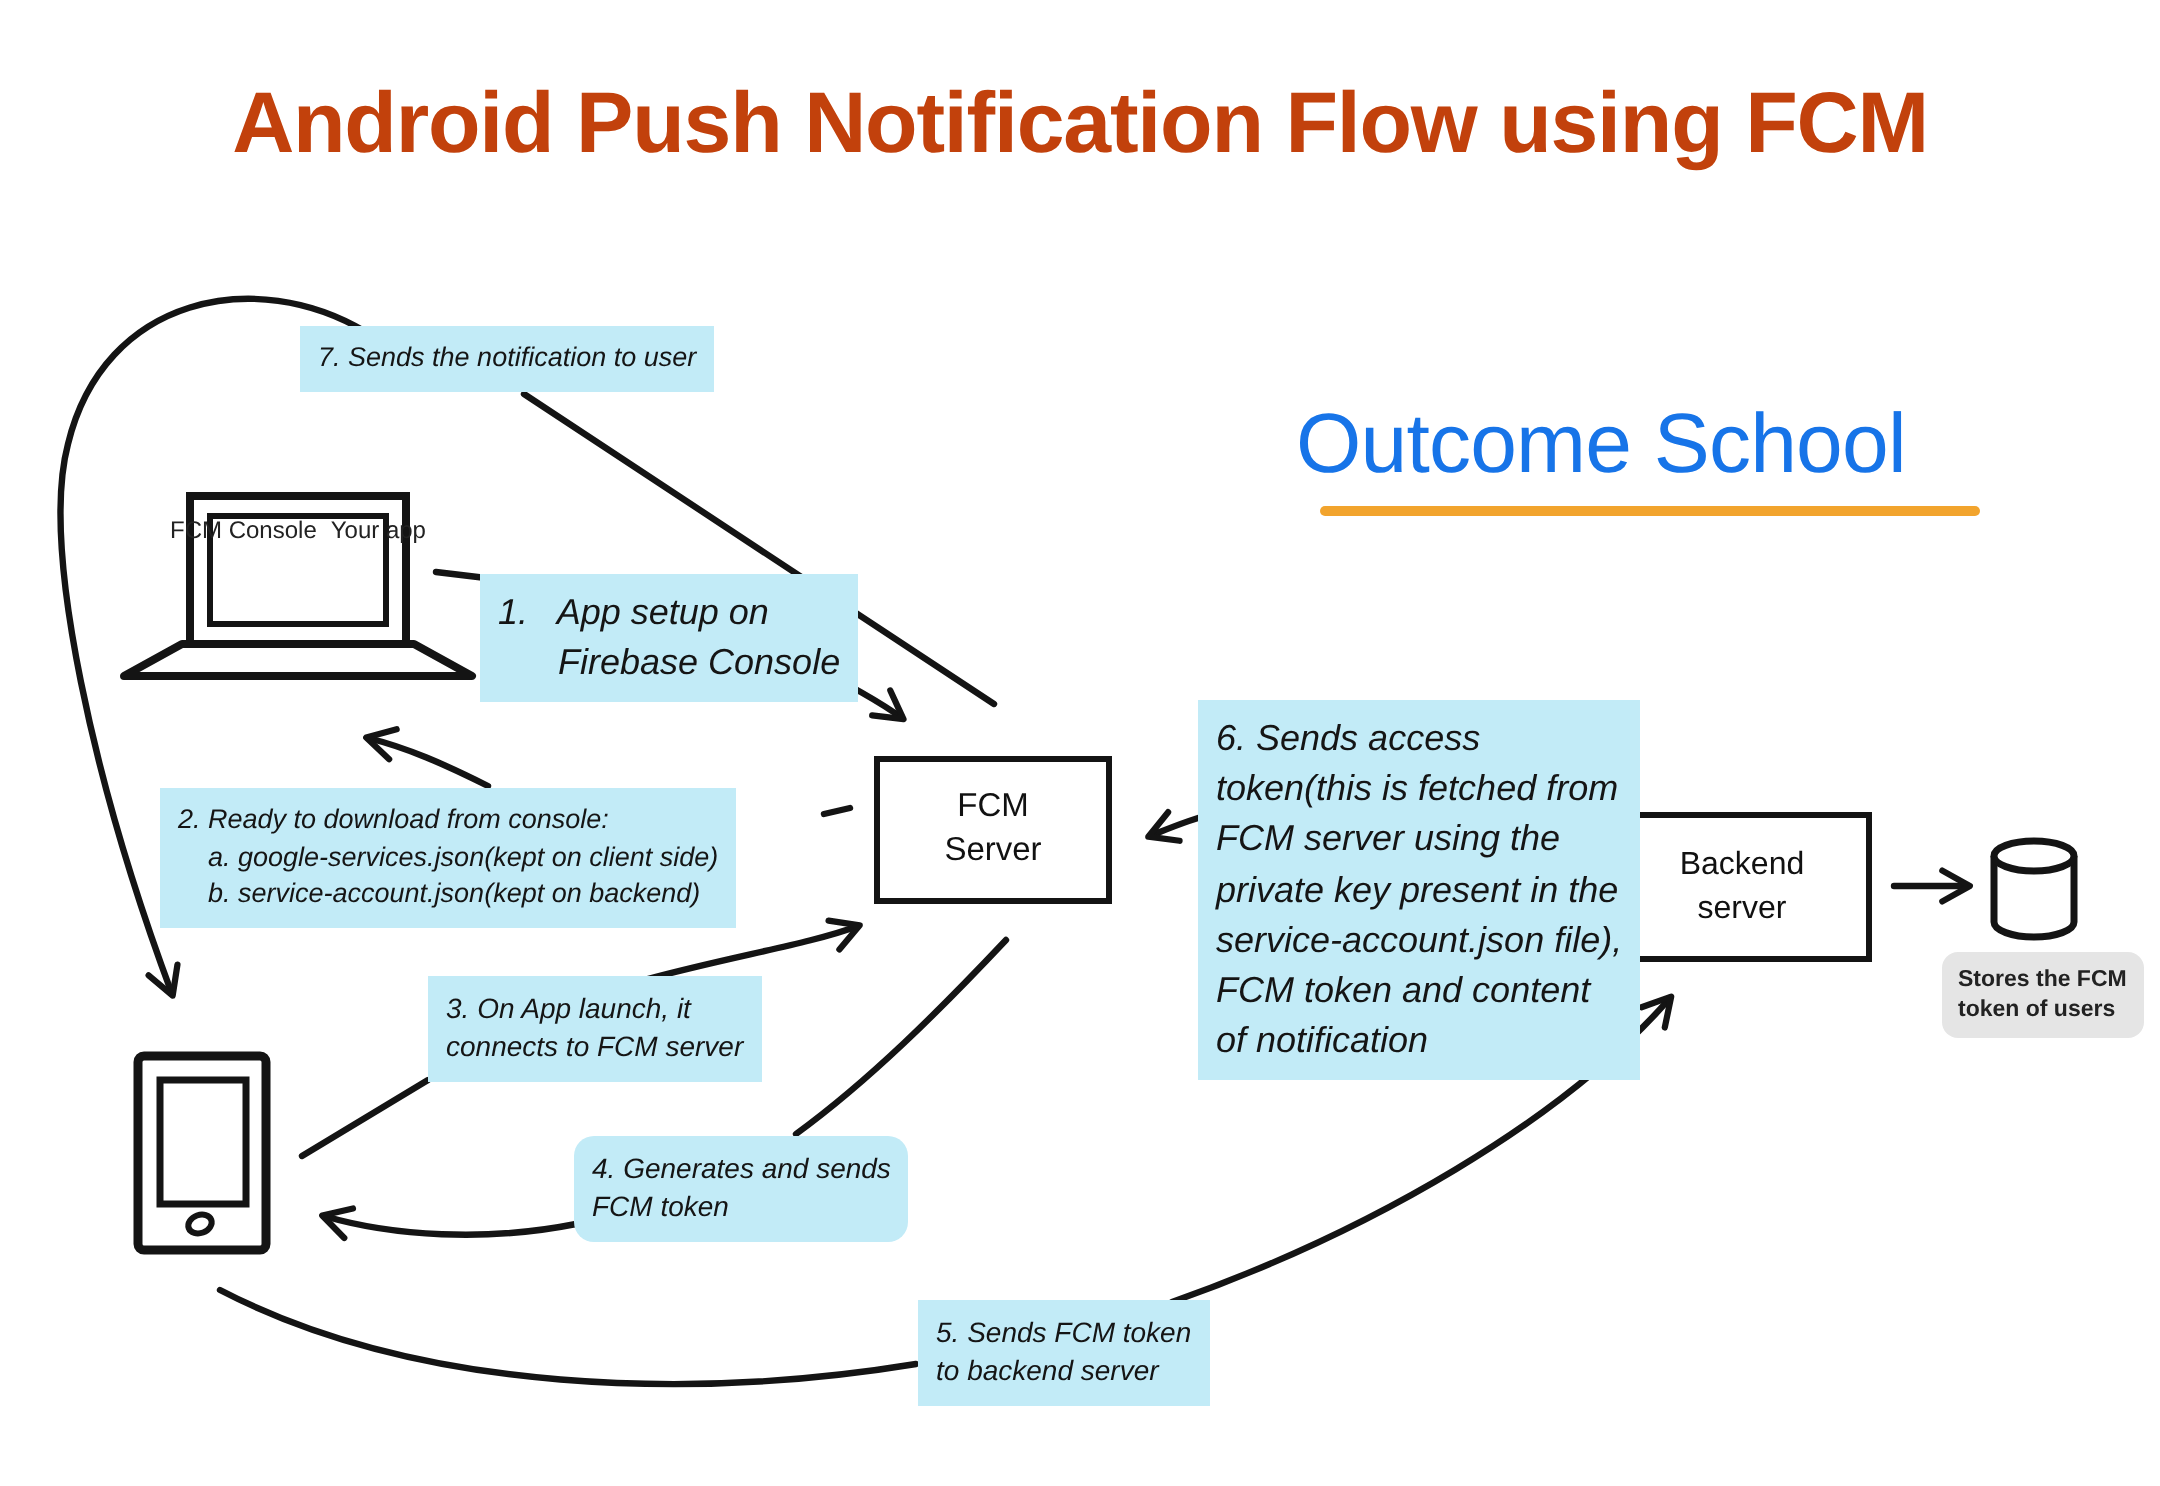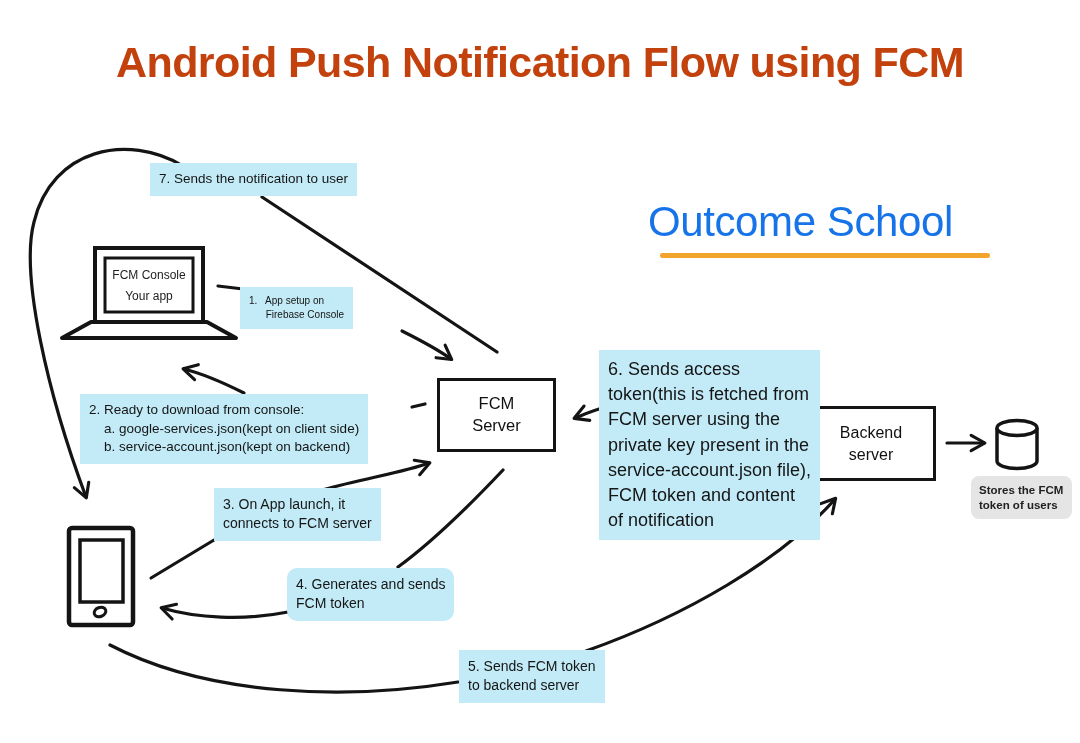--- a/index.html
+++ b/index.html
@@ -36,20 +36,21 @@
     border-radius: 3px;
   }
   svg.layer { position: absolute; left: 0; top: 0; }
   .step {
     position: absolute;
     padding: 7px 9px;
     font-size: 13.5px;
     line-height: 1.38;
     color: #151515;
     white-space: pre;
+    font-style: italic;
   }
   .step.small { font-size: 18px; line-height: 1.4; }
   .node {
     position: absolute;
     box-sizing: border-box;
     background: #ffffff;
     border: 3.5px solid #141414;
     display: flex;
     align-items: center;
     justify-content: center;
@@ -57,22 +58,20 @@
     font-size: 16.5px;
     line-height: 1.32;
     white-space: pre;
     color: #111;
   }
   .laptop-text {
     position: absolute;
     left: 104px; top: 258px;
     width: 90px; height: 54px;
     display: flex;
-    flex-direction: column;
-    align-items: center;
     justify-content: center;
     gap: 7px;
     font-size: 12px;
     color: #222;
   }
   .laptop-text div { white-space: pre; }
   .note {
     position: absolute;
     left: 971px; top: 476px;
     width: 101px; height: 43px;
@@ -158,21 +157,21 @@
 
   <div class="node" style="left:437px; top:378px; width:119px; height:74px;">FCM
 Server</div>
   <div class="node" style="left:806px; top:406px; width:130px; height:75px; font-size:16px;">Backend
 server</div>
 
   <div class="note" style="background: rgb(229, 229, 229); font-weight: bold;">Stores the FCM
 token of users</div>
 
   <div class="step" style="left: 150px; top: 163px; background: rgb(194, 235, 247);">7. Sends the notification to user</div>
-  <div class="step" style="left: 240px; top: 287px; font-size: 10px; background: rgb(194, 235, 247);">1.   App setup on
+  <div class="step" style="left: 240px; top: 287px; font-size: 18px; background: rgb(194, 235, 247);">1.   App setup on
       Firebase Console</div>
   <div class="step" style="left: 80px; top: 394px; background: rgb(194, 235, 247);">2. Ready to download from console:
     a. google-services.json(kept on client side)
     b. service-account.json(kept on backend)</div>
   <div class="step" style="left: 214px; top: 488px; font-size: 14px; background: rgb(194, 235, 247);">3. On App launch, it
 connects to FCM server</div>
   <div class="step" style="left: 287px; top: 568px; font-size: 14px; background: rgb(194, 235, 247); border-radius: 10px;">4. Generates and sends
 FCM token</div>
   <div class="step" style="left: 459px; top: 650px; font-size: 14px; background: rgb(194, 235, 247);">5. Sends FCM token
 to backend server</div>

